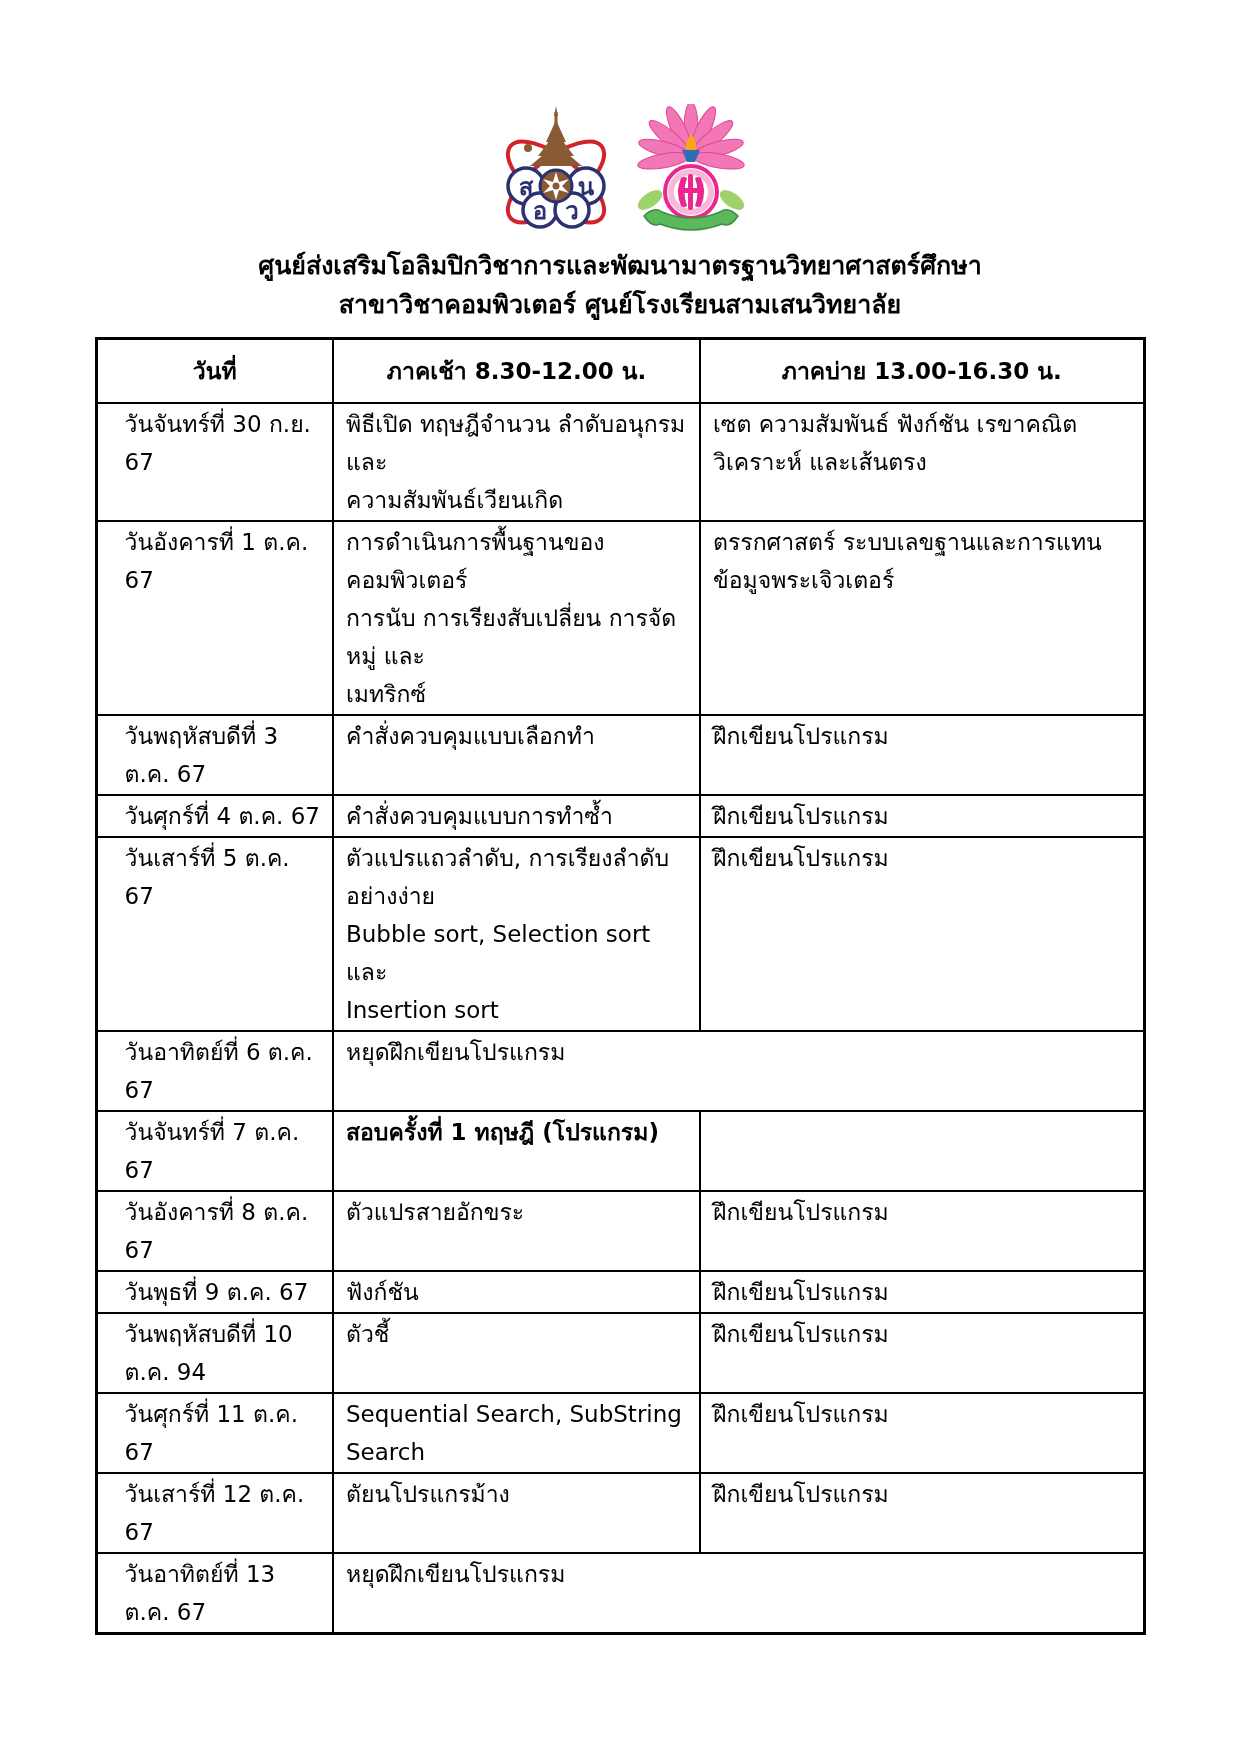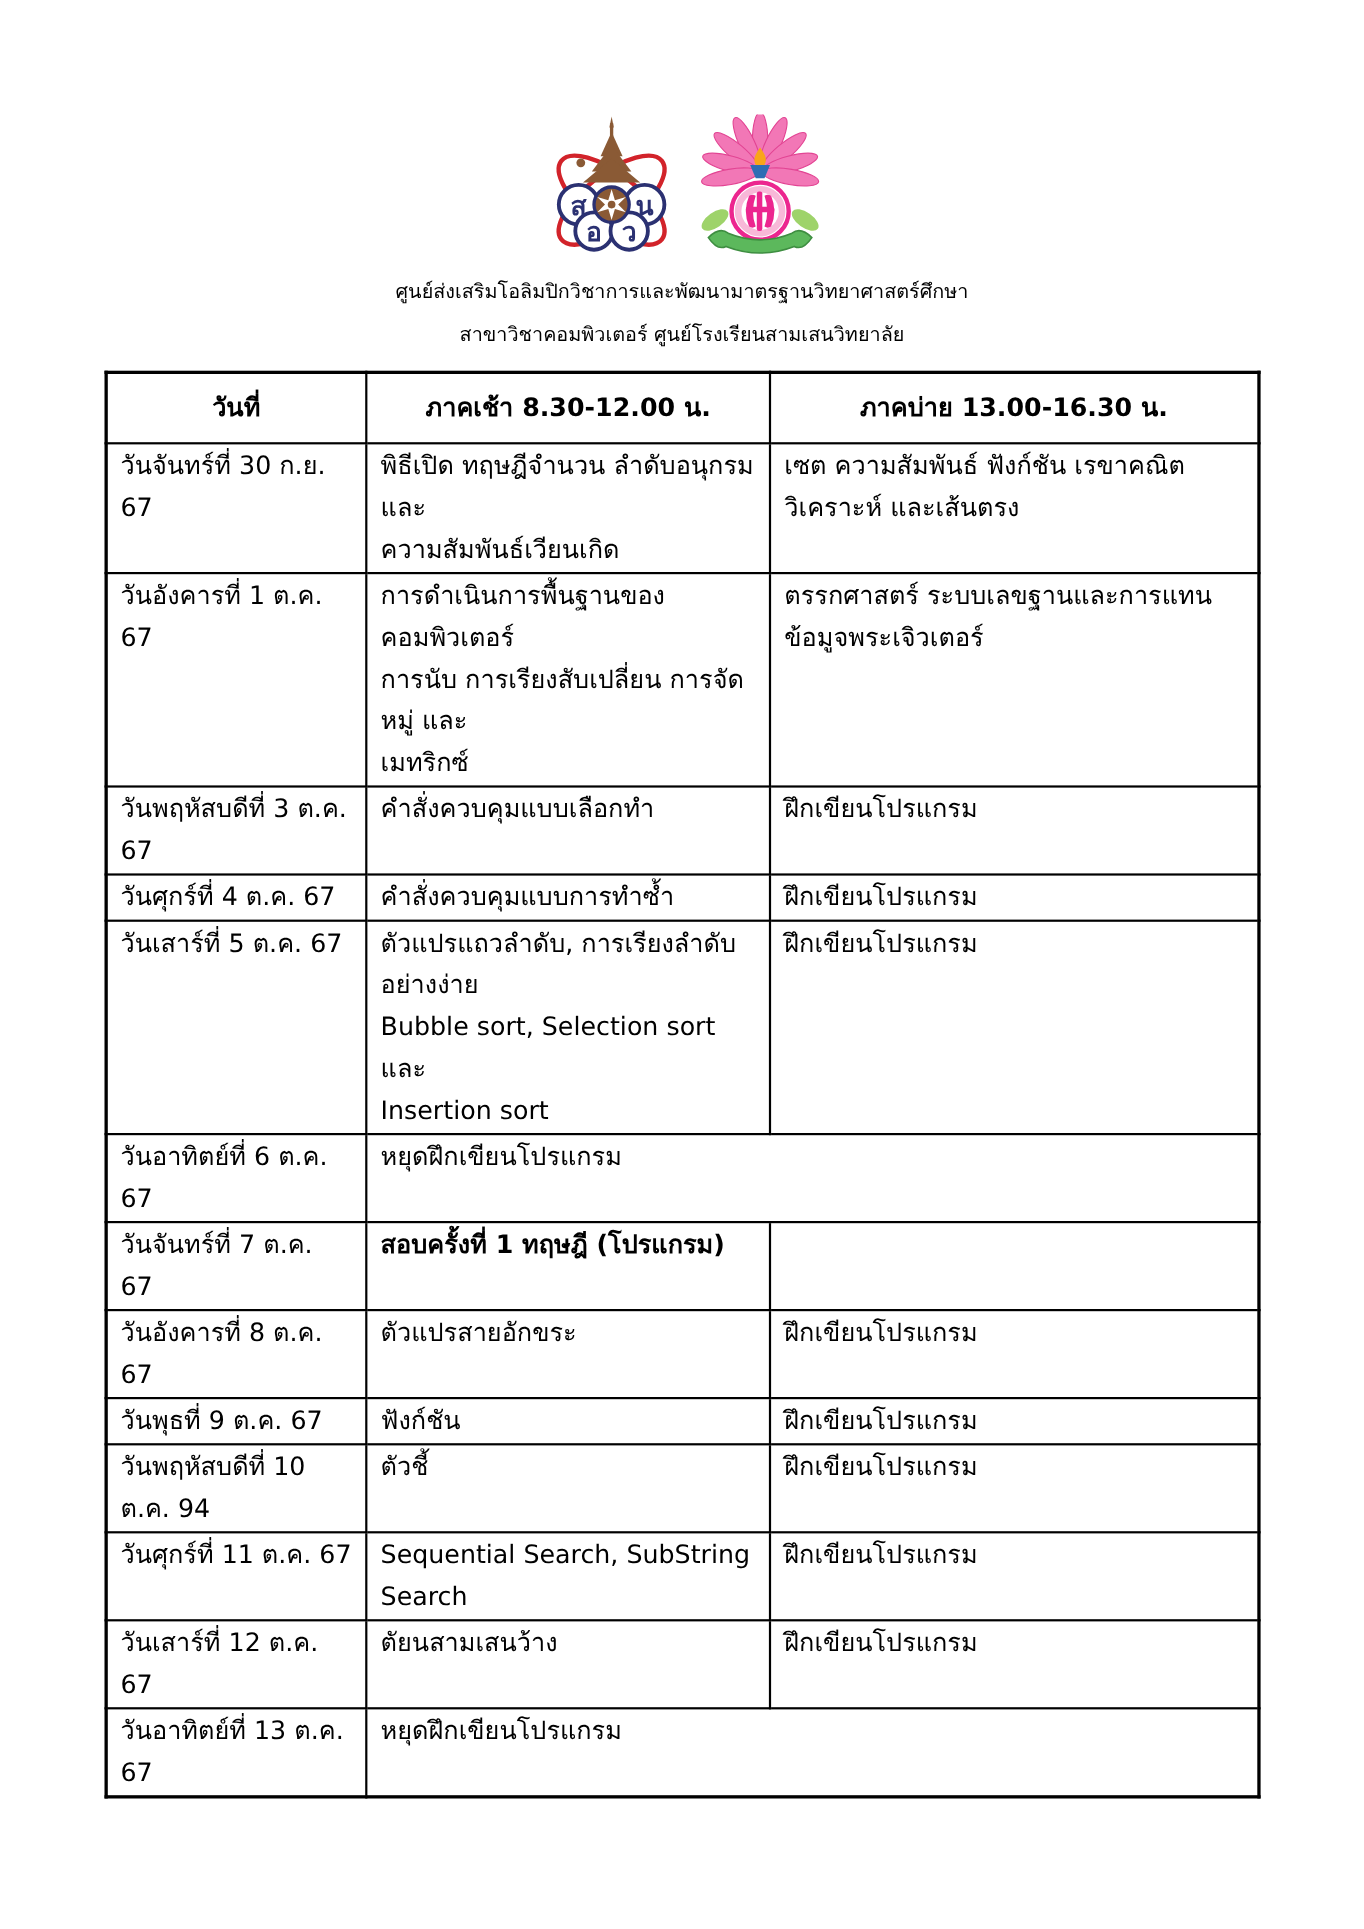--- a/index.html
+++ b/index.html
@@ -36,22 +36,22 @@
   .sam-petal    { fill: var(--samsen-pink, #f277b6); stroke: #e24493; stroke-width: 1; }
   .sam-leaf     { fill: var(--samsen-leaf, #9ed36a); }
   .sam-ring     { fill: #ffffff; stroke: var(--samsen-magenta, #ec268f); }
   .sam-emblem   { fill: var(--samsen-magenta, #d6186e); }
   .sam-flame    { fill: var(--torch-gold, #f9a51a); }
   .sam-cup      { fill: var(--torch-blue, #2e6db4); }
   .sam-ribbon   { fill: var(--samsen-green, #5cb85c); stroke: #3e8e41; stroke-width: 1.5; }
   
   .title-block { margin-top: 10px; text-align: center; }
   .title-line {
-    font-size: 18px;
-    font-weight: normal;
+    font-size: 25px;
+    font-weight: bold;
     line-height: 39px;
     white-space: nowrap;
   }
   
   table.schedule {
     border-collapse: collapse;
     table-layout: fixed;
     width: 1048px;
     margin: 13px auto 0 auto;
     border: 3px solid #000;
@@ -67,21 +67,21 @@
     text-align: left;
     padding: 1px 12px 1px 12px;
     white-space: pre-line;
     overflow: hidden;
   }
   .schedule th {
     text-align: center;
     font-weight: bold;
     padding: 12px 6px;
   }
-  .schedule td.date-cell { padding-left: 12px; margin-left: 19px; }
+  .schedule td.date-cell { padding-left: 27px; margin-left: 19px; }
   .schedule td.merged-cell { text-align: left; }
   .schedule td.bold { font-weight: bold; }
 </style>
 </head>
 <body>
 
 <div class="page">
 
   <div class="logo-row">
 
@@ -235,21 +235,21 @@
           <td class="morning-cell">ตัวชี้</td>
           <td class="afternoon-cell">ฝึกเขียนโปรแกรม</td>
         </tr>
         <tr>
           <td class="date-cell">วันศุกร์ที่ 11 ต.ค. 67</td>
           <td class="morning-cell">Sequential Search, SubString Search</td>
           <td class="afternoon-cell">ฝึกเขียนโปรแกรม</td>
         </tr>
         <tr>
           <td class="date-cell">วันเสาร์ที่ 12 ต.ค. 67</td>
-          <td class="morning-cell">ตัยนสามเสนว้าง</td>
+          <td class="morning-cell">ตัยนโปรแกรม้าง</td>
           <td class="afternoon-cell">ฝึกเขียนโปรแกรม</td>
         </tr>
         <tr>
           <td class="date-cell">วันอาทิตย์ที่ 13 ต.ค. 67</td>
           <td colspan="2" class="merged-cell">หยุดฝึกเขียนโปรแกรม</td>
         </tr>
       </tbody>
   </table>
 
 </div>

